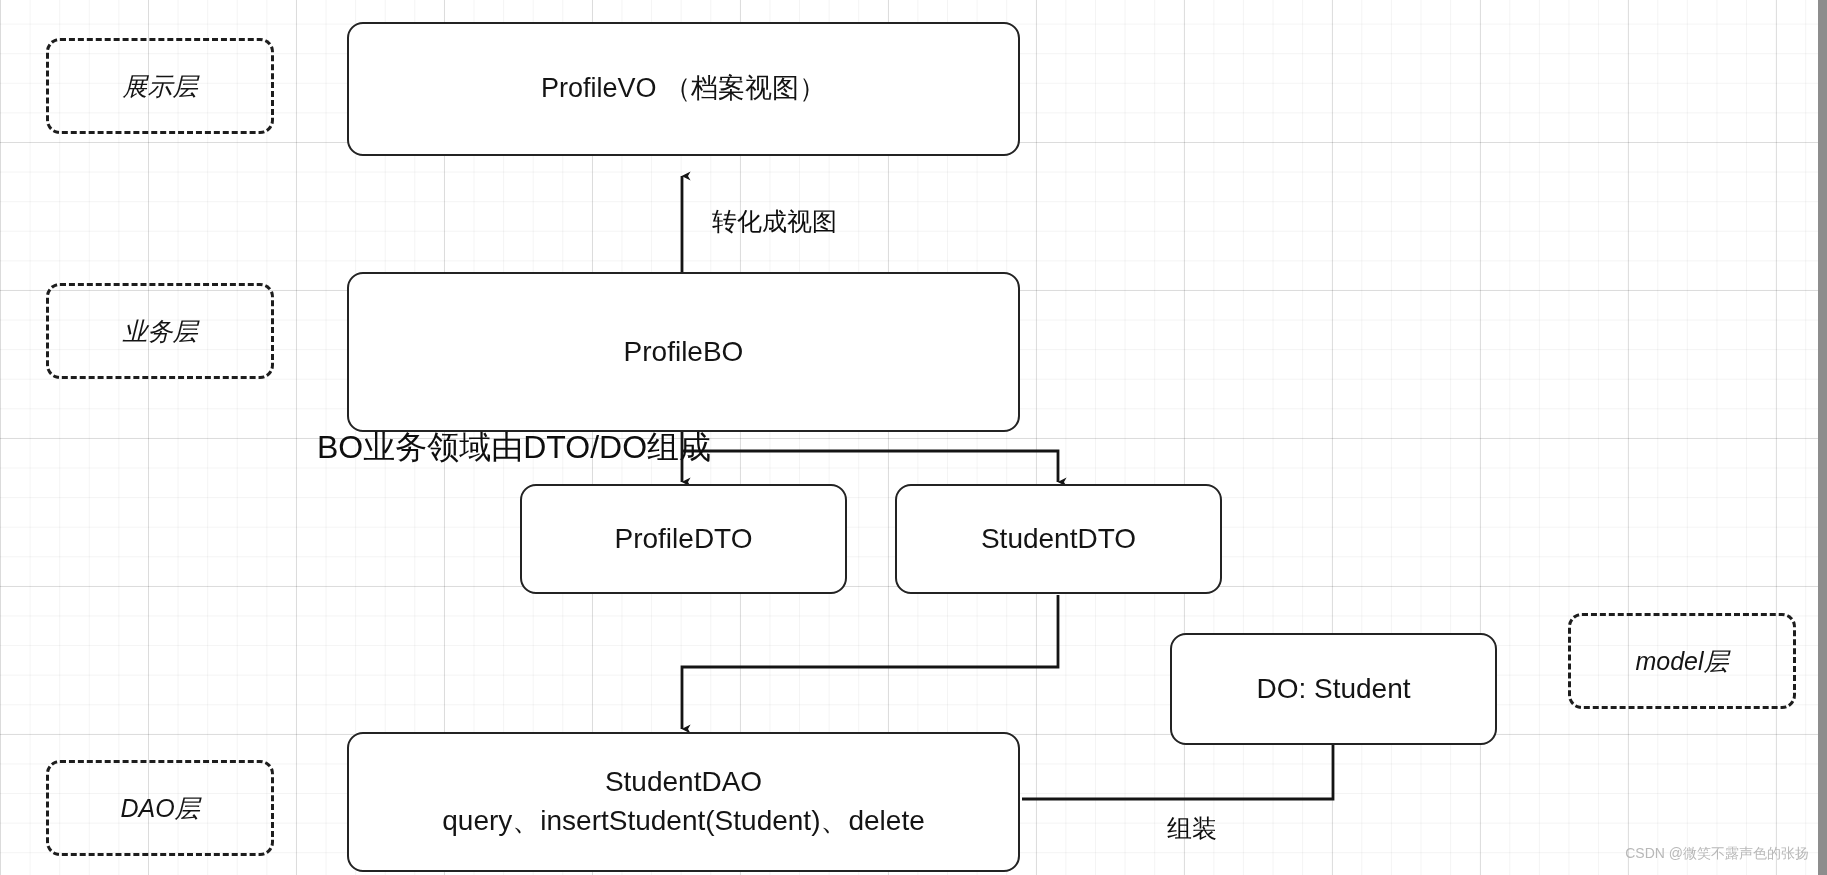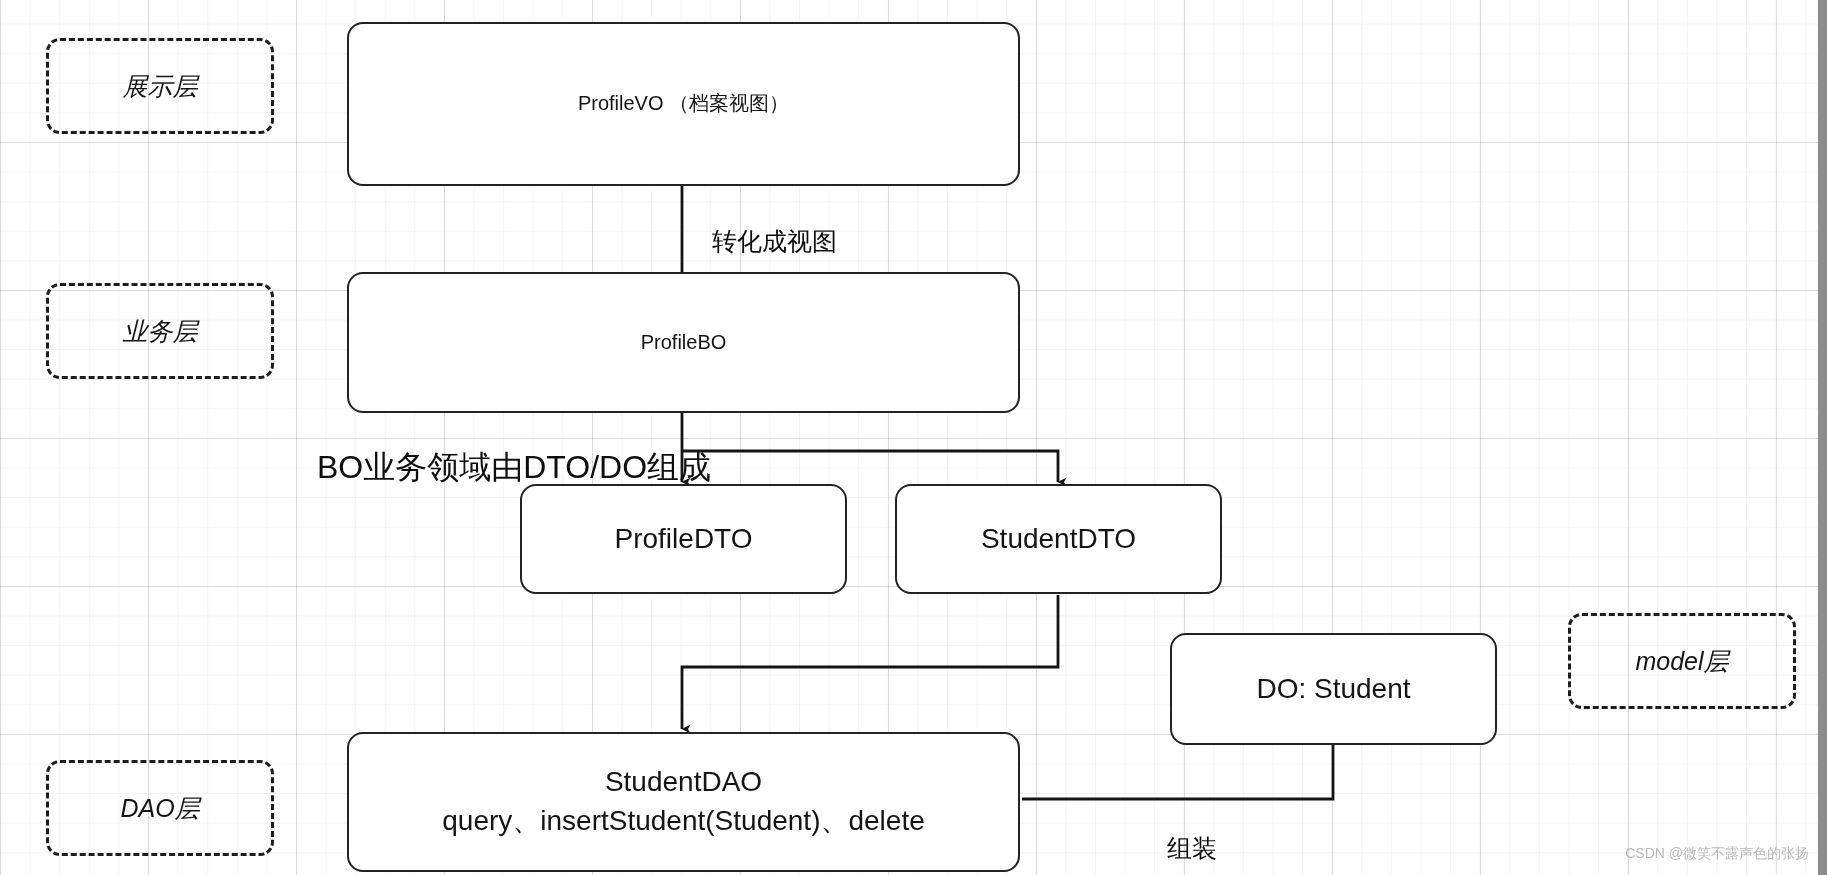--- a/index.html
+++ b/index.html
@@ -52,21 +52,20 @@
     color: #141414;
     z-index: 3;
     font-style: italic;
   }
   .edge-label {
     position: absolute;
     color: #0e0e0e;
     white-space: nowrap;
     z-index: 4;
     background: transparent;
-    margin-top: 20px;
   }
   svg.wires {
     position: absolute;
     left: 0; top: 0;
     width: 1827px;
     height: 875px;
     z-index: 2;
     pointer-events: none;
   }
   .watermark {
@@ -128,25 +127,25 @@
 
 
   <div class="tag" style="left:46px; top:760px; width:228px; height:96px; font-size:25px;">
     <span>DAO层</span>
   </div>
 
   <div class="tag" style="left:1568px; top:613px; width:228px; height:96px; font-size:25px;">
     <span>model层</span>
   </div>
 
-  <div class="node" style="left:347px; top:22px; width:673px; height:164px; font-size:20px;">
+  <div class="node" style="left:347px; top:22px; width:673px; height:134px; font-size:27px;">
     <span>ProfileVO （档案视图）</span>
   </div>
 
-  <div class="node" style="left:347px; top:272px; width:673px; height:141px; font-size:20px;">
+  <div class="node" style="left:347px; top:272px; width:673px; height:160px; font-size:28px;">
     <span>ProfileBO</span>
   </div>
 
   <div class="node" style="left:520px; top:484px; width:327px; height:110px; font-size:28px;">
     <span>ProfileDTO</span>
   </div>
 
   <div class="node" style="left:895px; top:484px; width:327px; height:110px; font-size:28px;">
     <span>StudentDTO</span>
   </div>

